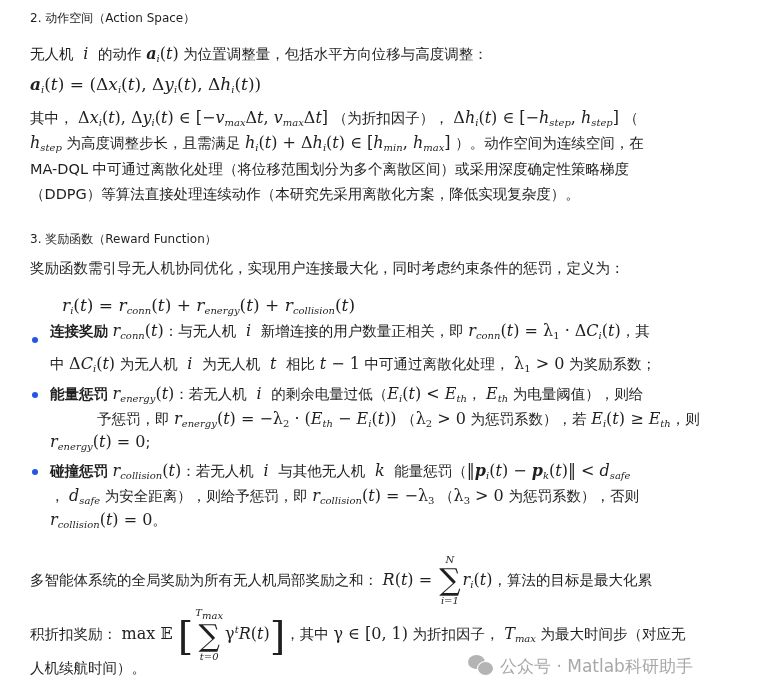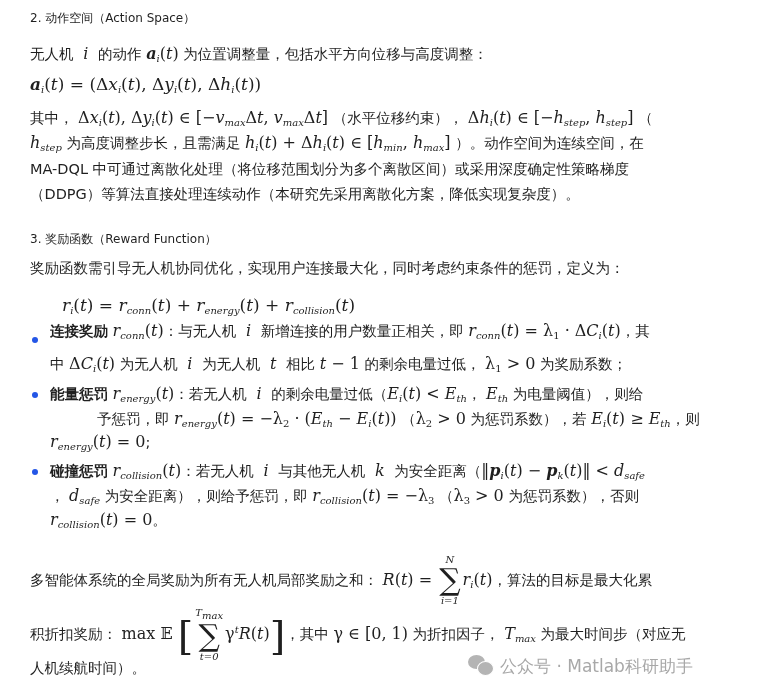--- a/index.html
+++ b/index.html
@@ -41,21 +41,21 @@
   <span>为位置调整量，包括水平方向位移与高度调整：</span>
 </div>
 
 <div class="line math big-math" style="top:74px;">
   <span class="bold">a</span><sub>i</sub><span class="up">(</span>t<span class="up">) = (Δ</span>x<sub>i</sub><span class="up">(</span>t<span class="up">), Δ</span>y<sub>i</sub><span class="up">(</span>t<span class="up">), Δ</span>h<sub>i</sub><span class="up">(</span>t<span class="up">))</span>
 </div>
 
 <div class="line" style="top:108px;">
   <span>其中，</span>
   <span class="math"><span class="up">Δ</span>x<sub>i</sub><span class="up">(</span>t<span class="up">), Δ</span>y<sub>i</sub><span class="up">(</span>t<span class="up">) ∈ [−</span>v<sub>max</sub><span class="up">Δ</span>t<span class="up">, </span>v<sub>max</sub><span class="up">Δ</span>t<span class="up">]</span></span>
-  <span>（水平位移约束），</span>
+  <span>（为折扣因子），</span>
   <span class="math"><span class="up">Δ</span>h<sub>i</sub><span class="up">(</span>t<span class="up">) ∈ [−</span>h<sub>step</sub><span class="up">, </span>h<sub>step</sub><span class="up">]</span></span>
   <span>（</span>
 </div>
 
 <div class="line" style="top:133px;">
   <span class="math">h<sub>step</sub></span>
   <span>为高度调整步长，且需满足</span>
   <span class="math">h<sub>i</sub><span class="up">(</span>t<span class="up">) + Δ</span>h<sub>i</sub><span class="up">(</span>t<span class="up">) ∈ [</span>h<sub>min</sub><span class="up">, </span>h<sub>max</sub><span class="up">]</span></span>
   <span>）。动作空间为连续空间，在</span>
 </div>
@@ -80,21 +80,21 @@
 </div>
 <div class="line indent" style="top:354px;">
   <span>中</span>
   <span class="math"><span class="up">Δ</span>C<sub>i</sub><span class="up">(</span>t<span class="up">)</span></span>
   <span>为无人机</span>
   <span class="math">&nbsp;i&nbsp;</span>
   <span>为无人机</span>
   <span class="math">&nbsp;t&nbsp;</span>
   <span>相比</span>
   <span class="math">t<span class="up"> − 1</span></span>
-  <span>的剩余电量过低，</span>
+  <span>中可通过离散化处理，</span>
   <span class="math"><span class="up">λ</span><sub class="up">1</sub><span class="up"> &gt; 0</span></span>
   <span>为奖励系数；</span>
 </div>
 
 <div class="bullet" style="top:392px;"></div>
 <div class="line indent" style="top:384px;">
   <b>能量惩罚</b>
   <span class="math">r<sub>energy</sub><span class="up">(</span>t<span class="up">)</span></span><span>：若无人机</span>
   <span class="math">&nbsp;i&nbsp;</span>
   <span>的剩余电量过低（</span><span class="math">E<sub>i</sub><span class="up">(</span>t<span class="up">) &lt; </span>E<sub>th</sub></span><span>，</span>
@@ -112,21 +112,21 @@
   <span class="math">r<sub>energy</sub><span class="up">(</span>t<span class="up">) = 0</span></span><span>;</span>
 </div>
 
 <div class="bullet" style="top:469px;"></div>
 <div class="line indent" style="top:461px;">
   <b>碰撞惩罚</b>
   <span class="math">r<sub>collision</sub><span class="up">(</span>t<span class="up">)</span></span><span>：若无人机</span>
   <span class="math">&nbsp;i&nbsp;</span>
   <span>与其他无人机</span>
   <span class="math">&nbsp;k&nbsp;</span>
-  <span>为安全距离（</span><span class="math"><span class="up">‖</span><span class="bold">p</span><sub>i</sub><span class="up">(</span>t<span class="up">) − </span><span class="bold">p</span><sub>k</sub><span class="up">(</span>t<span class="up">)‖ &lt; </span>d<sub>safe</sub></span>
+  <span>能量惩罚（</span><span class="math"><span class="up">‖</span><span class="bold">p</span><sub>i</sub><span class="up">(</span>t<span class="up">) − </span><span class="bold">p</span><sub>k</sub><span class="up">(</span>t<span class="up">)‖ &lt; </span>d<sub>safe</sub></span>
 </div>
 <div class="line indent" style="top:486px;">
   <span>，</span>
   <span class="math">d<sub>safe</sub></span>
   <span>为安全距离），则给予惩罚，即</span>
   <span class="math">r<sub>collision</sub><span class="up">(</span>t<span class="up">) = −λ</span><sub class="up">3</sub></span>
   <span>（</span><span class="math"><span class="up">λ</span><sub class="up">3</sub><span class="up"> &gt; 0</span></span>
   <span>为惩罚系数），否则</span>
 </div>
 <div class="line indent" style="top:510px;">

